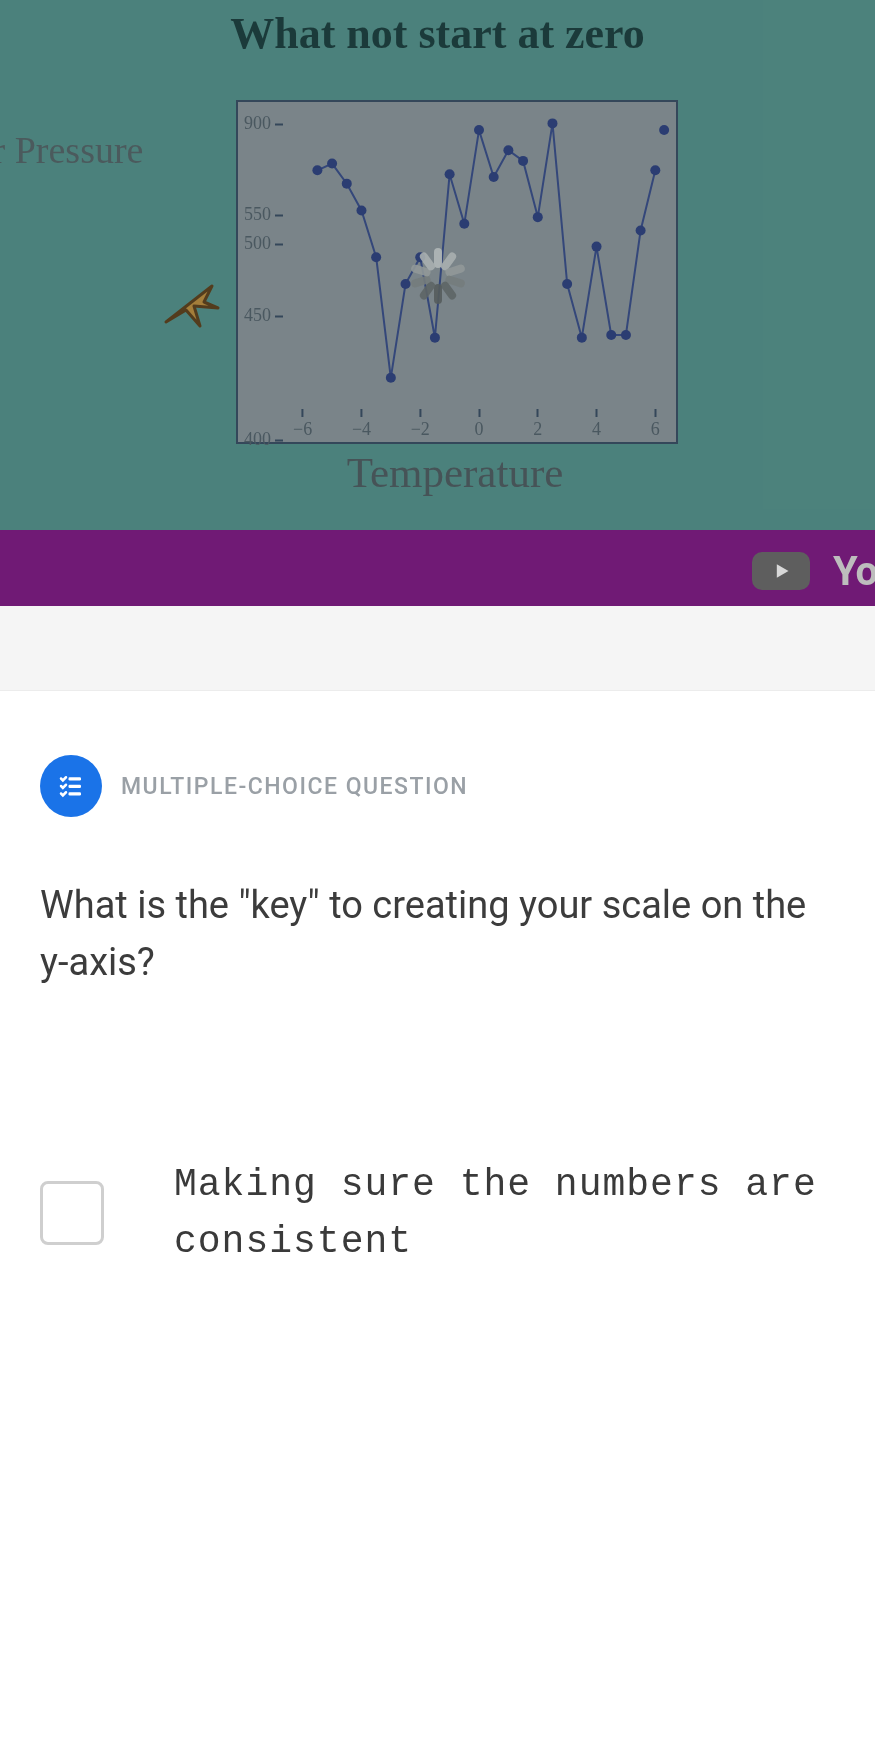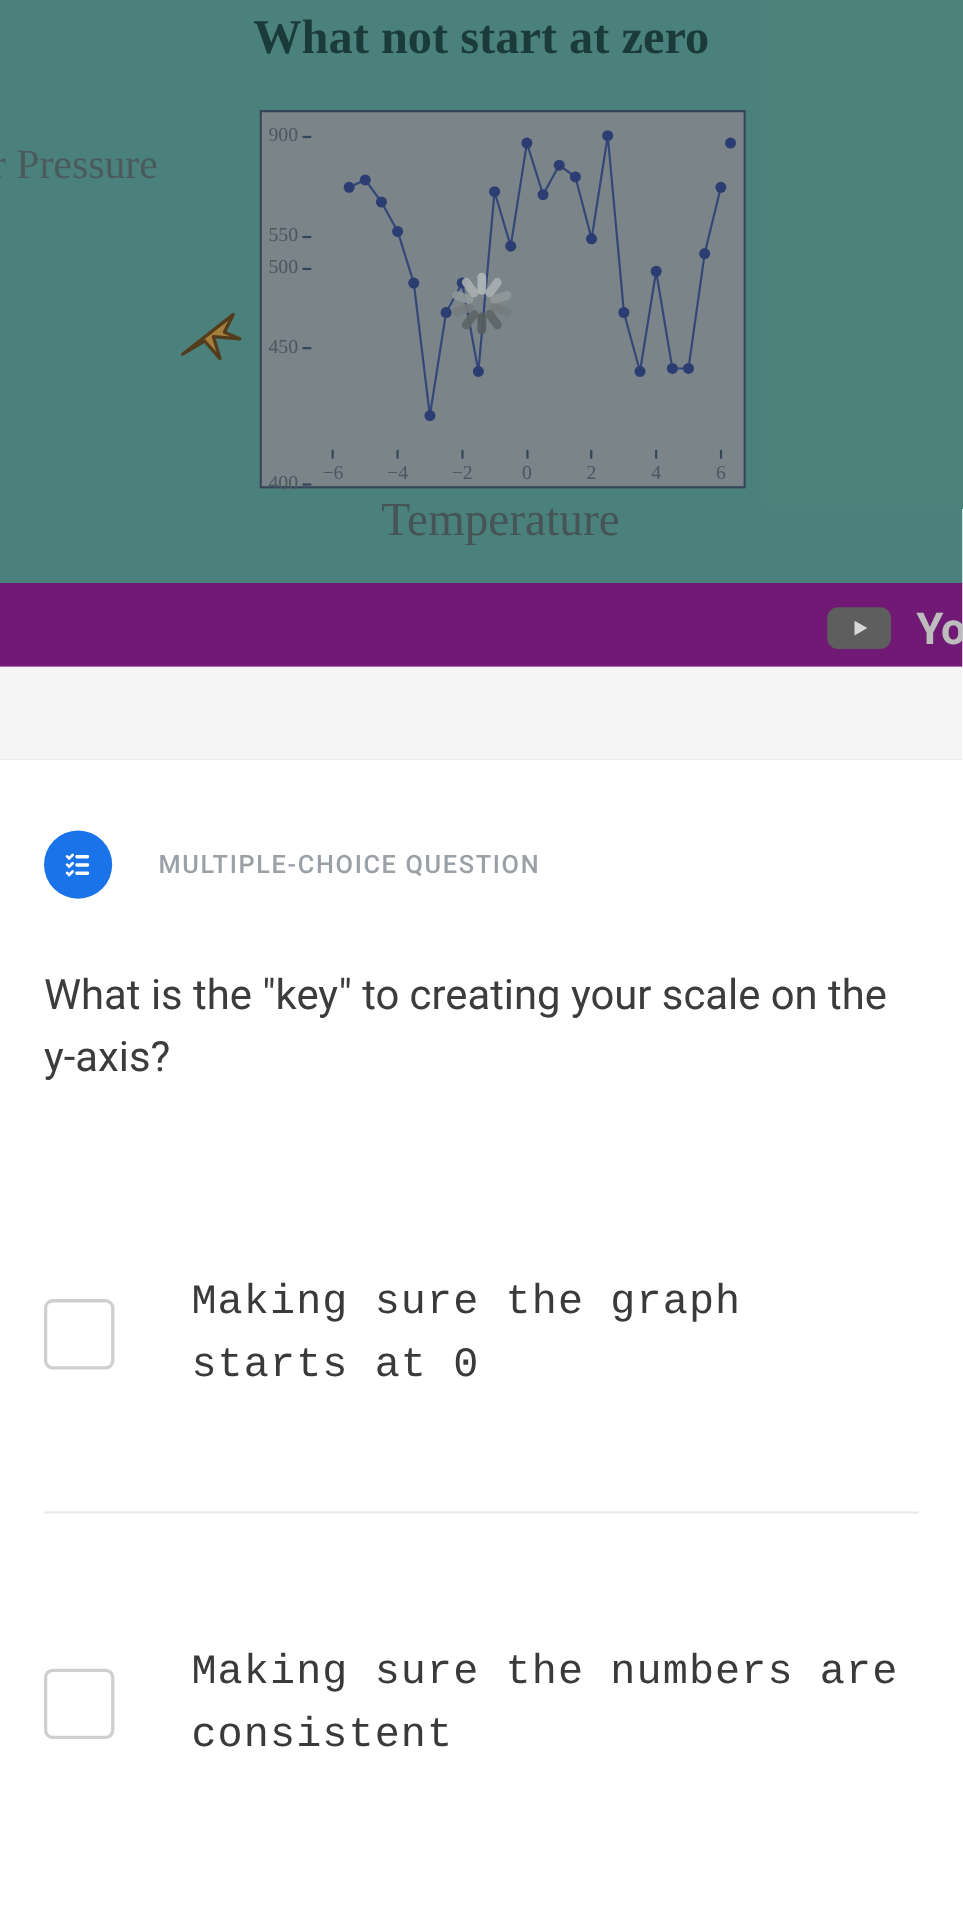--- a/index.html
+++ b/index.html
@@ -58,21 +58,21 @@
   .ytbar { height:76px; background:#701a75; position:relative; }
   .ytpill { position:absolute; right:65px; top:22px; width:58px; height:38px;
     background:#5e5e5e; border-radius:10px; display:flex; align-items:center; justify-content:center; }
   .ytpill svg { width:20px; height:20px; }
   .yttxt { position:absolute; right:-2px; top:18px; font-size:40px; font-weight:700; color:#bdbdbd; letter-spacing:-1px; }
 
   .spacer { height:84px; background:#f5f5f5; border-bottom:1px solid #ececec; }
 
   
   .qwrap { padding:64px 40px 0 40px; }
-  .qhead { display:flex; align-items:center; gap:42px; margin-bottom:60px; }
+  .qhead { display:flex; align-items:center; gap:19px; margin-bottom:60px; }
   .qicon { width:62px; height:62px; border-radius:50%; background:#1a73e8;
     display:flex; align-items:center; justify-content:center; flex:none; }
   .qicon svg { width:30px; height:30px; fill:#fff; }
   .qkind { font-size:23px; letter-spacing:1.5px; color:#9aa0a6; font-weight:500; }
   .qtext { font-size:38px; color:#3c3c3c; line-height:1.5; margin-bottom:120px; }
 
   .answer { display:flex; align-items:center; gap:70px; padding:44px 0; border-top:1px solid transparent; }
   .answer + .answer { border-top:2px solid #eaeaea; margin-top:60px; padding-top:116px; }
   .cbx { width:58px; height:58px; border:3px solid #cfcfcf; border-radius:8px; background:#fff;
     flex:none; cursor:pointer; }
@@ -181,24 +181,20 @@
           <rect x="10" y="11" width="10" height="2.5" rx="1"></rect>
           <path d="M4 18l1.5 1.5L8 17" stroke="#fff" stroke-width="2" fill="none" stroke-linecap="round"></path>
           <rect x="10" y="17" width="10" height="2.5" rx="1"></rect>
         </svg>
       </div>
       <div class="qkind">MULTIPLE-CHOICE QUESTION</div>
     </div>
 
     <div class="qtext">What is the "key" to creating your scale on the y-axis?</div>
 
-    <div class="answer">
-      <div class="cbx"></div>
-      <div class="atxt">Making sure the graph starts at 0</div>
-    </div>
 
     <div class="answer">
       <div class="cbx"></div>
       <div class="atxt">Making sure the numbers are consistent</div>
     </div>
   </div>
 
 </div>
 
 </body></html>

